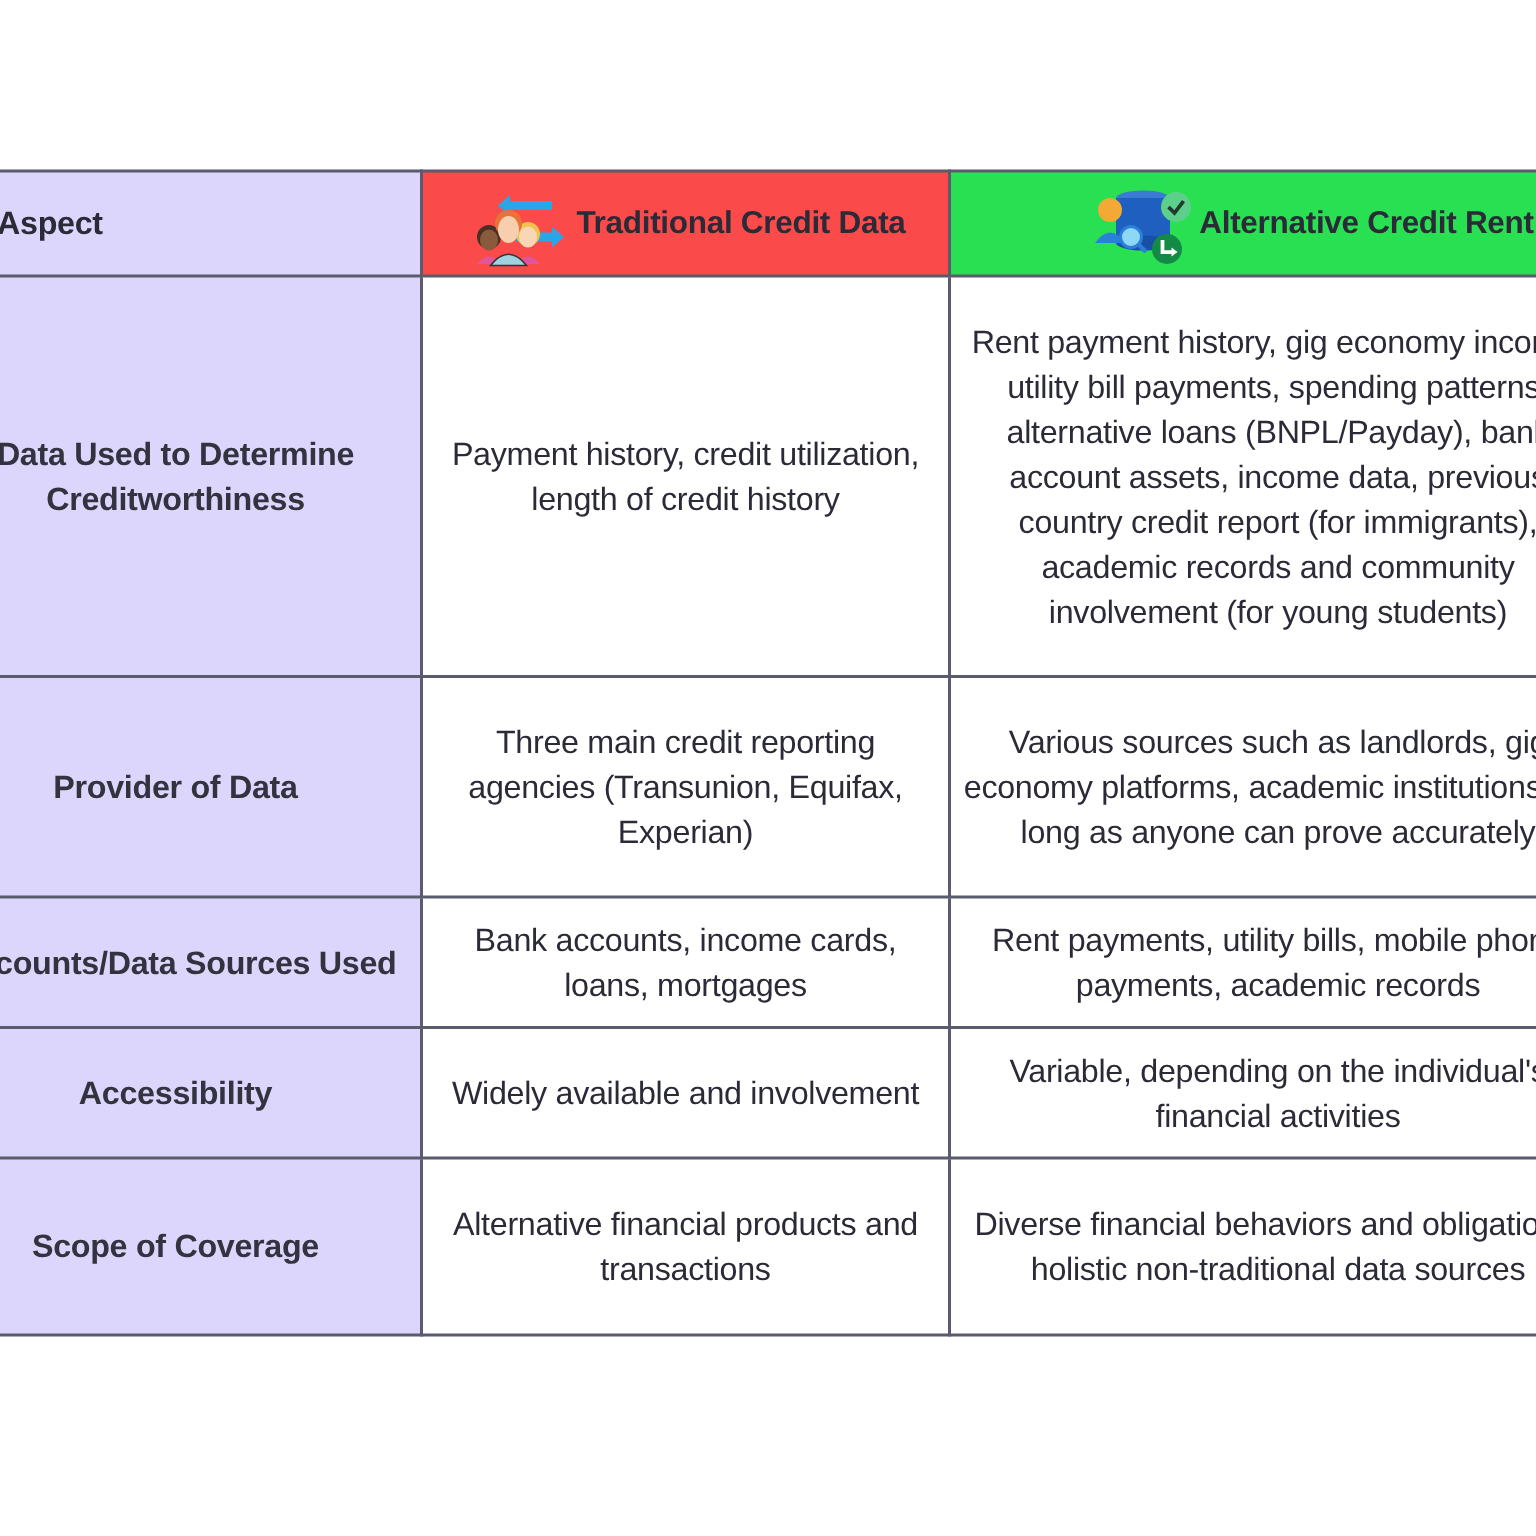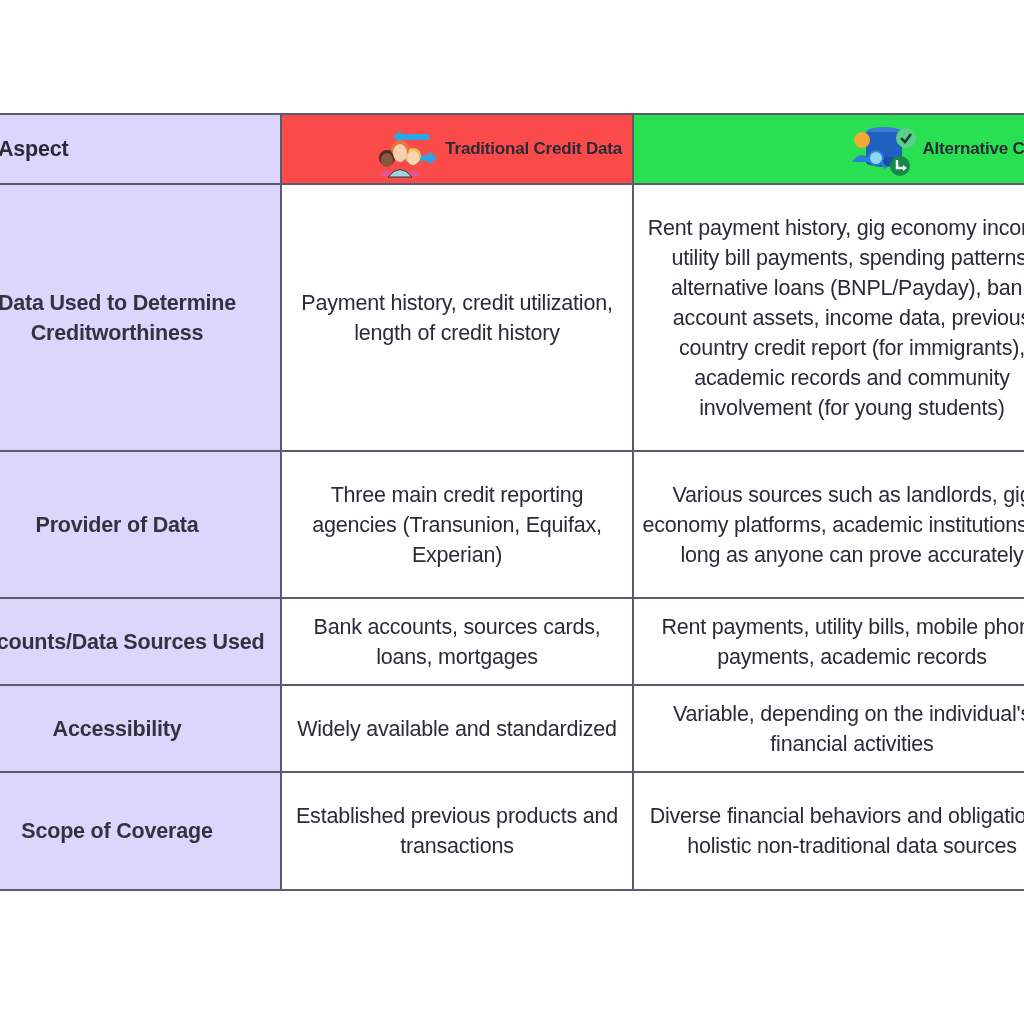--- a/index.html
+++ b/index.html
@@ -37,22 +37,22 @@
   }
   .head-aspect {
     background: #dcd5fc;
     text-align: left !important;
     padding-left: 44px !important;
     font-weight: bold;
   }
   .head-trad { background: #fb4a4a; }
   .head-alt { background: #28e052; }
   .head-inner {
-    display: flex; align-items: center; justify-content: flex-end;
-    gap: 2px; font-weight: bold; font-size: 17px;
+    display: flex; align-items: center; justify-content: center;
+    gap: 2px; font-weight: bold; font-size: 21px;
   }
   .head-trad .head-inner { padding-left: 0px; }
   .head-alt .head-inner { padding-left: 2px; }
   .alt-cell { text-align: left; }
   .alt-text {
     display: block;
     width: 420px;
     text-align: center;
     margin-left: -2px;
   }
@@ -120,35 +120,35 @@
   <tr style="height:147px">
     <td class="aspect-cell">Provider of Data</td>
     <td>Three main credit reporting agencies (Transunion, Equifax, Experian)</td>
     <td class="alt-cell">
           <span class="alt-text">Various sources such as landlords, gig economy platforms, academic institutions, as long as anyone can prove accurately</span>
         </td>
   </tr>
 
   <tr style="height:87px">
     <td class="aspect-cell">Accounts/Data Sources Used</td>
-    <td>Bank accounts, sources cards, loans, mortgages</td>
+    <td>Bank accounts, income cards, loans, mortgages</td>
     <td class="alt-cell">
           <span class="alt-text">Rent payments, utility bills, mobile phone payments, academic records</span>
         </td>
   </tr>
 
   <tr style="height:87px">
     <td class="aspect-cell">Accessibility</td>
-    <td>Widely available and standardized</td>
+    <td>Widely available and involvement</td>
     <td class="alt-cell">
           <span class="alt-text">Variable, depending on the individual's financial activities</span>
         </td>
   </tr>
 
   <tr style="height:118px">
     <td class="aspect-cell">Scope of Coverage</td>
-    <td>Established previous products and transactions</td>
+    <td>Alternative financial products and transactions</td>
     <td class="alt-cell">
           <span class="alt-text">Diverse financial behaviors and obligations, holistic non-traditional data sources</span>
         </td>
   </tr>
 </tbody>
   </table>
 
 </body></html>

